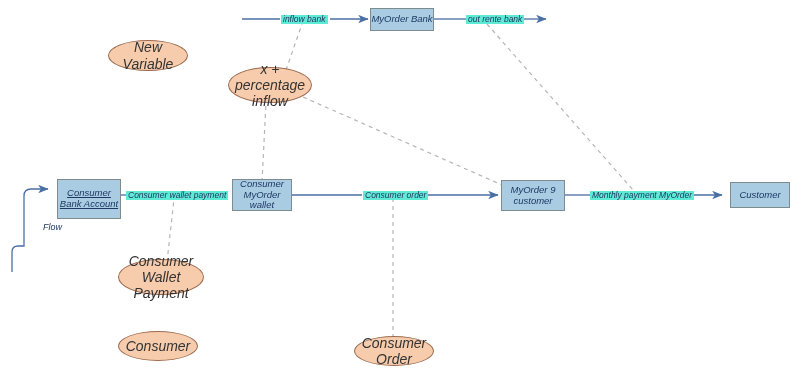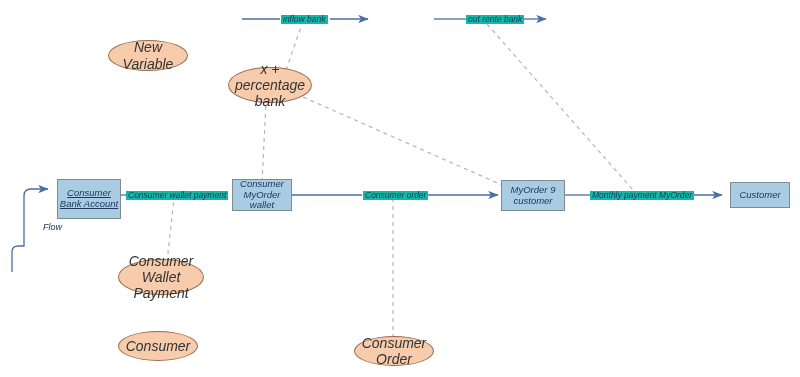--- a/index.html
+++ b/index.html
@@ -44,21 +44,21 @@
     border-radius: 50%;
     font-size: 14px;
     color: #333333;
   }
   .edge-label {
     position: absolute;
     font-style: italic;
     font-size: 8.5px;
     color: #1f3864;
     white-space: nowrap;
-    background: #14b8a6;
+    background: #5eead4;
     padding: 0 2px;
     line-height: 1;
   }
   .flow-label {
     position: absolute;
     font-style: italic;
     font-size: 9px;
     color: #1f3864;
     white-space: nowrap;
     background: #ffffff;
@@ -117,20 +117,23 @@
       <path d="M487,24 L633,190" fill="none" stroke="#b5b5b5" stroke-width="1.2" stroke-dasharray="4,4"></path>
     </g>
     <g>
       <path d="M167,262 L174,199" fill="none" stroke="#b5b5b5" stroke-width="1.2" stroke-dasharray="4,4"></path>
     </g>
     <g>
       <path d="M393,338 L393,199" fill="none" stroke="#b5b5b5" stroke-width="1.2" stroke-dasharray="4,4"></path>
     </g>
   </svg>
 
+  <div class="node box" style="left:370px; top:8px; width:64px; height:23px;">
+    <span>MyOrder Bank</span>
+  </div>
 
   <div class="node box" style="left:57px; top:179px; width:64px; height:40px;text-decoration:underline;">
     <span>Consumer Bank Account</span>
   </div>
 
   <div class="node box" style="left:232px; top:179px; width:60px; height:32px;justify-content:center;">
     <span>Consumer MyOrder wallet</span>
   </div>
 
   <div class="node box" style="left:501px; top:180px; width:64px; height:31px;">
@@ -139,21 +142,21 @@
 
   <div class="node box" style="left:730px; top:182px; width:60px; height:26px;">
     <span>Customer</span>
   </div>
 
   <div class="node ellipse" style="left:108px; top:40px; width:80px; height:31px;">
     <span>New Variable</span>
   </div>
 
   <div class="node ellipse" style="left:228px; top:67px; width:84px; height:36px;">
-    <span>x + percentage bank</span>
+    <span>x + percentage inflow</span>
   </div>
 
   <div class="node ellipse" style="left:118px; top:259px; width:86px; height:36px;">
     <span>Consumer Wallet Payment</span>
   </div>
 
   <div class="node ellipse" style="left:118px; top:331px; width:80px; height:30px;">
     <span>Consumer</span>
   </div>
 

